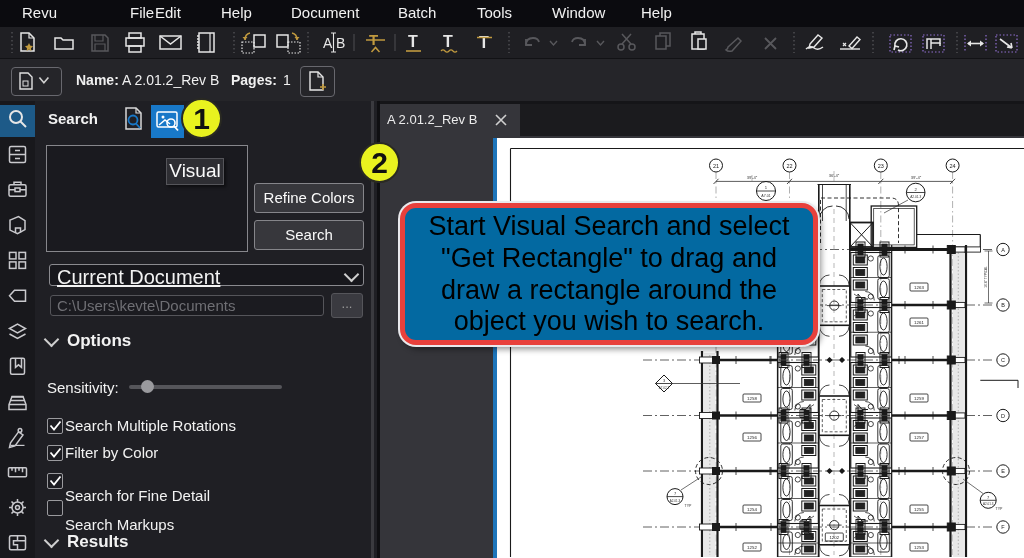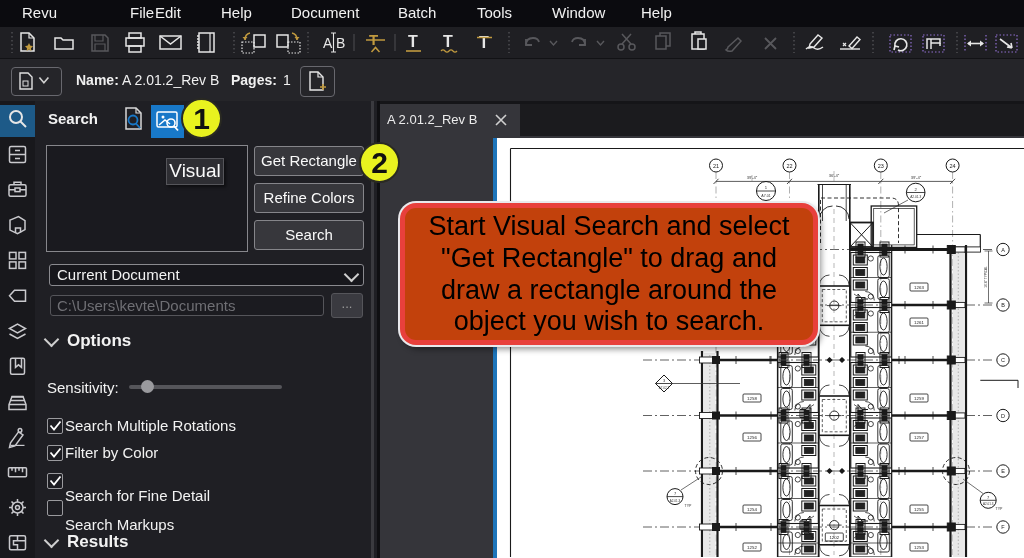--- a/index.html
+++ b/index.html
@@ -27,21 +27,21 @@
         transform:rotate(-45deg);}
   
   #docarea{left:377px;top:101px;width:647px;height:457px;background:#35353a;}
   #splitter{left:377px;top:101px;width:3px;height:457px;background:#0f0f12;}
   #tabstrip{left:520px;top:104px;width:504px;height:32px;background:#1b1b1e;}
   #tab{left:380px;top:104px;width:140px;height:32px;background:#35353a;color:#ececec;font-size:13px;}
   
   #bluestrip{left:493px;top:138px;width:4px;height:420px;background:#1e75ba;}
   #page{left:497px;top:138px;width:527px;height:420px;background:#ffffff;}
   
-  #callout{left:400px;top:203px;width:408px;height:132px;background:#c2410c;border:5px solid #e8403c;
+  #callout{left:400px;top:203px;width:408px;height:132px;background:#0369a1;border:5px solid #e8403c;
            border-radius:16px;box-shadow:0 0 0 2px #e9e9ec,3px 4px 6px rgba(0,0,0,.45);}
   #callout .txt{width:100%;text-align:center;color:#000;font-size:27px;line-height:31.8px;margin-top:3px;}
   .ycirc{position:absolute;width:37px;height:37px;border-radius:50%;background:#e9f21f;border:2px solid #2a2a22;
          color:#111;font-weight:bold;font-size:30px;text-align:center;line-height:37px;}
   
   #vtip{left:131px;top:57px;width:56px;height:25px;background:#2e2e33;border:1px solid #55555a;
         color:#fafafa;font-size:19px;text-align:center;line-height:24px;box-shadow:2px 2px 3px rgba(0,0,0,.5);}
 </style>
 </head>
 <body>
@@ -286,26 +286,25 @@
     <rect x="1" y="1" width="20" height="15" rx="1.5" fill="none" stroke="#fff" stroke-width="1.5"></rect>
     <circle cx="7" cy="6" r="1.5" fill="#fff"></circle>
     <path d="M3 14 l6 -5 l5 4" fill="none" stroke="#fff" stroke-width="1.5"></path>
     <circle cx="15" cy="12" r="4" fill="none" stroke="#fff" stroke-width="1.6"></circle>
     <path d="M18 15 L22 19.5" stroke="#fff" stroke-width="1.8"></path>
   </svg>
 
   <div class="abs" style="left:11px;top:44px;width:200px;height:105px;background:#1a1a1f;border:1px solid #87878c;"></div>
   <div id="vtip" class="abs">Visual</div>
 
-  <div class="pbtn" style="left:219px;top:45px;width:108px;height:28px;line-height:28px;">Get Rectangle</div>
   <div class="pbtn" style="left:219px;top:82px;width:108px;height:28px;line-height:28px;">Refine Colors</div>
   <div class="pbtn" style="left:219px;top:119px;width:108px;height:28px;line-height:28px;">Search</div>
 
   <div class="abs" style="left:14px;top:163px;width:313px;height:20px;background:#17171c;border:1px solid #8a8a8f;border-radius:3px;">
-     <span class="abs" style="left:7px;top:1px;font-size:15px;">Current Document</span>
+     <span class="abs" style="left:7px;top:1px;font-size:20px;text-decoration:underline;">Current Document</span>
      <div class="chev" style="left:296px;top:4px;border-color:#cfcfcf;"></div>
   </div>
 
   <div class="abs" style="left:15px;top:194px;width:272px;height:19px;background:#1b1b20;border:1px solid #55555a;border-radius:3px;">
      <span class="abs" style="left:6px;top:1px;font-size:15px;color:#6f6f74;">C:\Users\kevte\Documents</span>
   </div>
   <div class="abs" style="left:296px;top:192px;width:30px;height:23px;background:#3a3a40;border:1px solid #55555a;border-radius:3px;color:#9a9a9a;font-size:13px;text-align:center;line-height:20px;">...</div>
 
   <div class="chev" style="left:11px;top:233px;"></div>
   <div class="hdr" style="left:32px;top:230px;">Options</div>

